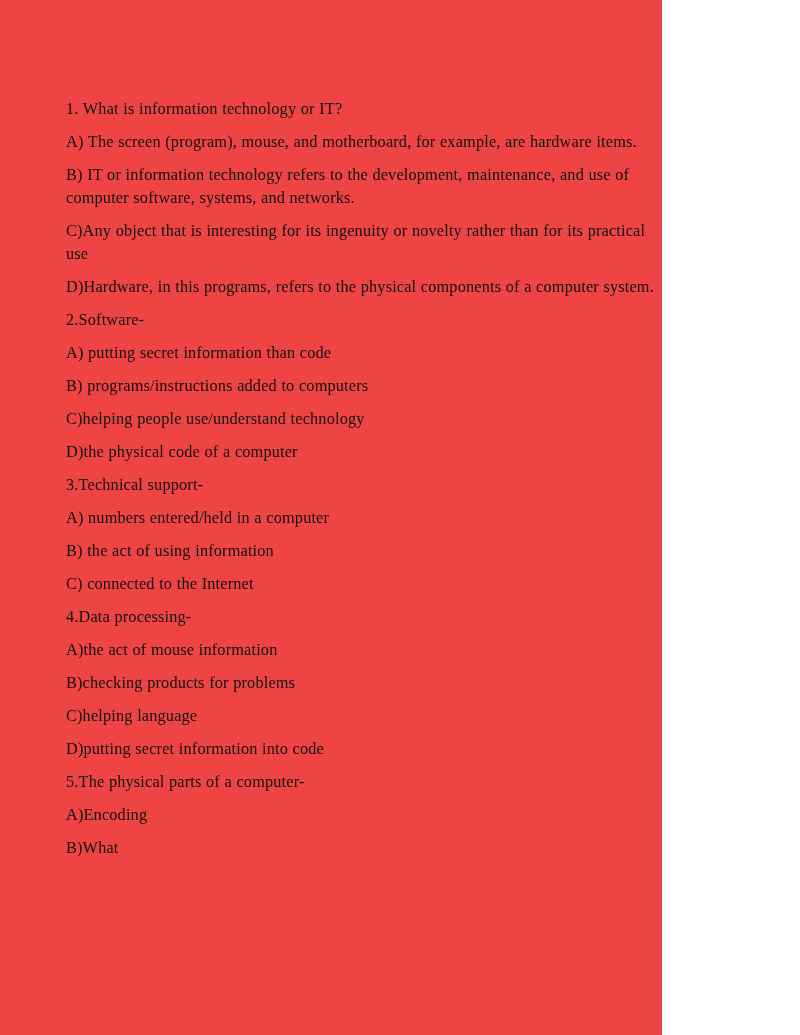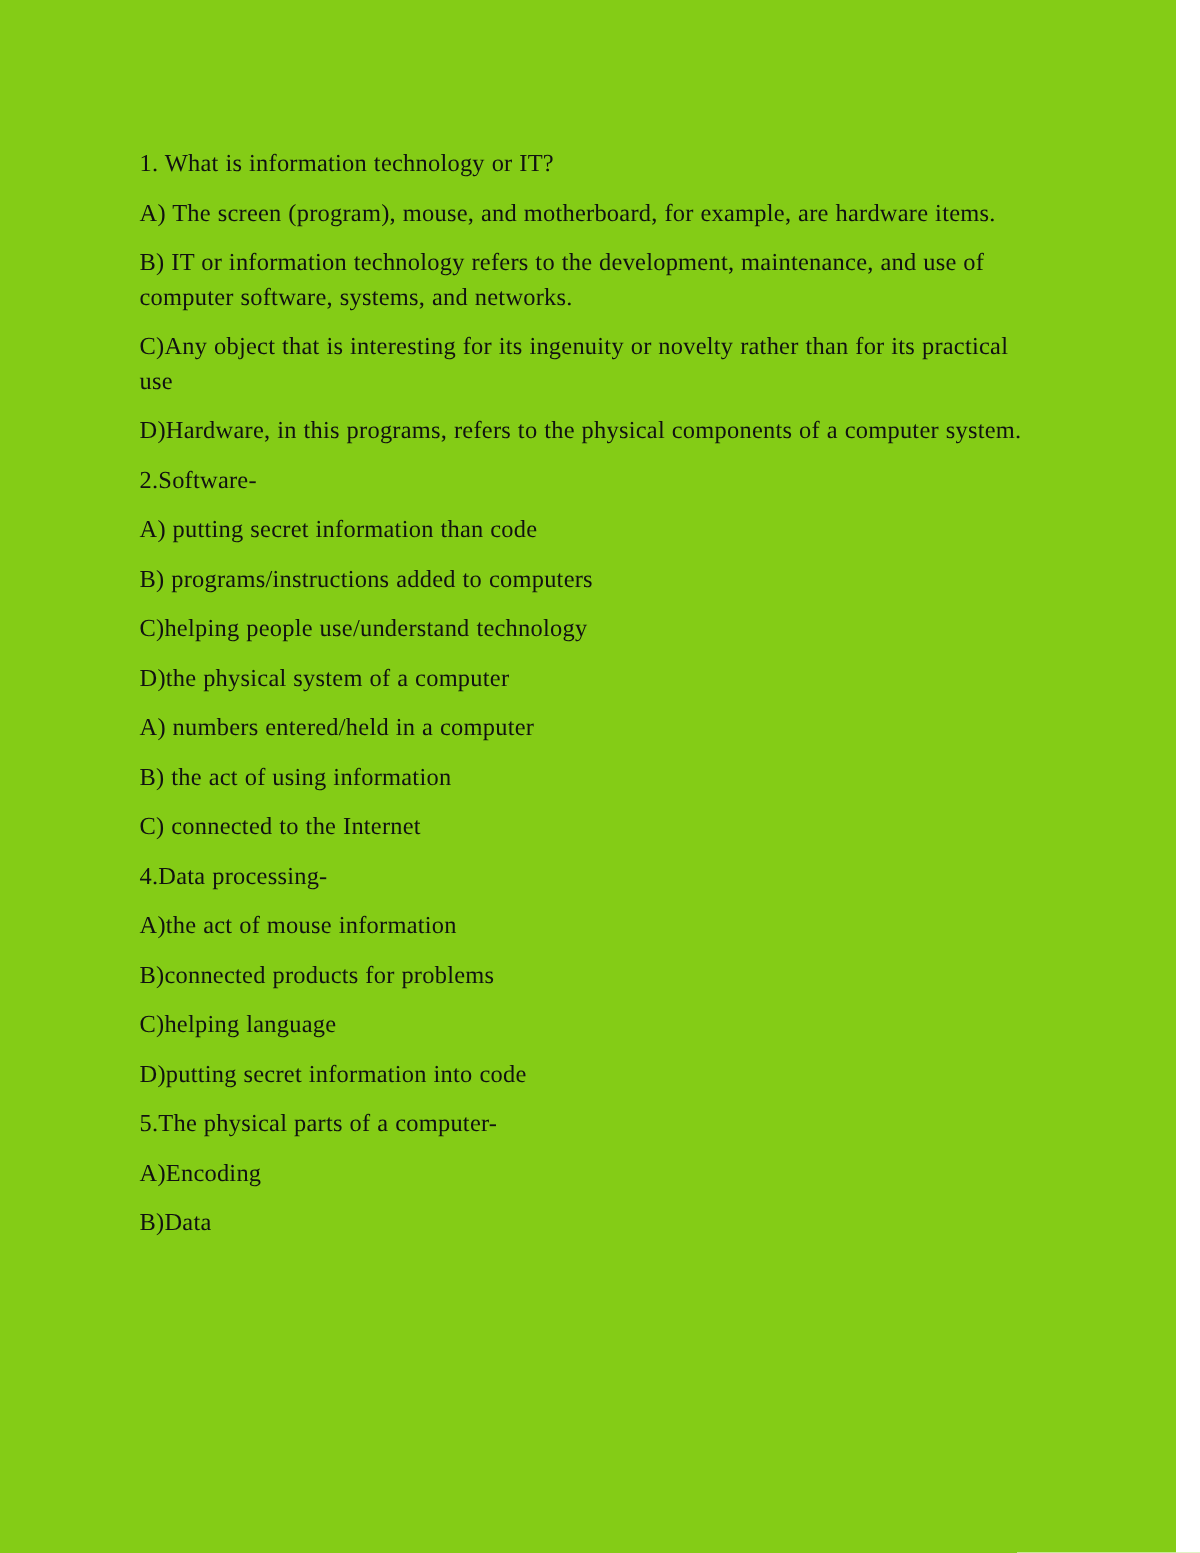--- a/index.html
+++ b/index.html
@@ -9,25 +9,25 @@
   }
   body {
     width: 800px;
     height: 1035px;
     font-family: "Liberation Serif", "DejaVu Serif", serif;
     color: #111111;
     -webkit-font-smoothing: antialiased;
   }
   .page {
     position: relative;
-    width: 784px;
+    width: 662px;
     height: 1035px;
-    background: #84cc16;
+    background: #ef4444;
     box-sizing: border-box;
-    padding: 97px 110px 0 93px;
+    padding: 97px 110px 0 66px;
     overflow: hidden;
   }
   .doc-body {
     width: 597px;
   }
   .para {
     margin: 0 0 10px 0;
     font-size: 16.3px;
     line-height: 23px;
     text-align: left;
@@ -51,30 +51,31 @@
     <p class="para question">1. What is information technology or IT?</p>
     <p class="para">A) The screen (program), mouse, and motherboard, for example, are hardware items.</p>
     <p class="para">B) IT or information technology refers to the development, maintenance, and use of computer software, systems, and networks.</p>
     <p class="para">C)Any object that is interesting for its ingenuity or novelty rather than for its practical use</p>
     <p class="para">D)Hardware, in this programs, refers to the physical components of a computer system.</p>
 
     <p class="para question">2.Software-</p>
     <p class="para">A) putting secret information than code</p>
     <p class="para">B) programs/instructions added to computers</p>
     <p class="para">C)helping people use/understand technology</p>
-    <p class="para">D)the physical system of a computer</p>
+    <p class="para">D)the physical code of a computer</p>
 
+    <p class="para question">3.Technical support-</p>
     <p class="para">A) numbers entered/held in a computer</p>
     <p class="para">B) the act of using information</p>
     <p class="para">C) connected to the Internet</p>
 
     <p class="para question">4.Data processing-</p>
     <p class="para">A)the act of mouse information</p>
-    <p class="para">B)connected products for problems</p>
+    <p class="para">B)checking products for problems</p>
     <p class="para">C)helping language</p>
     <p class="para">D)putting secret information into code</p>
 
     <p class="para question">5.The physical parts of a computer-</p>
     <p class="para">A)Encoding</p>
-    <p class="para">B)Data</p>
+    <p class="para">B)What</p>
 
   </div>
 </div>
 
 </body></html>

